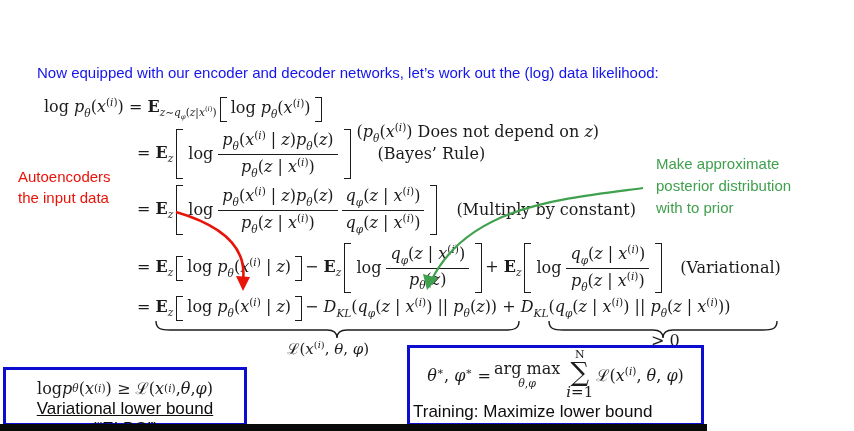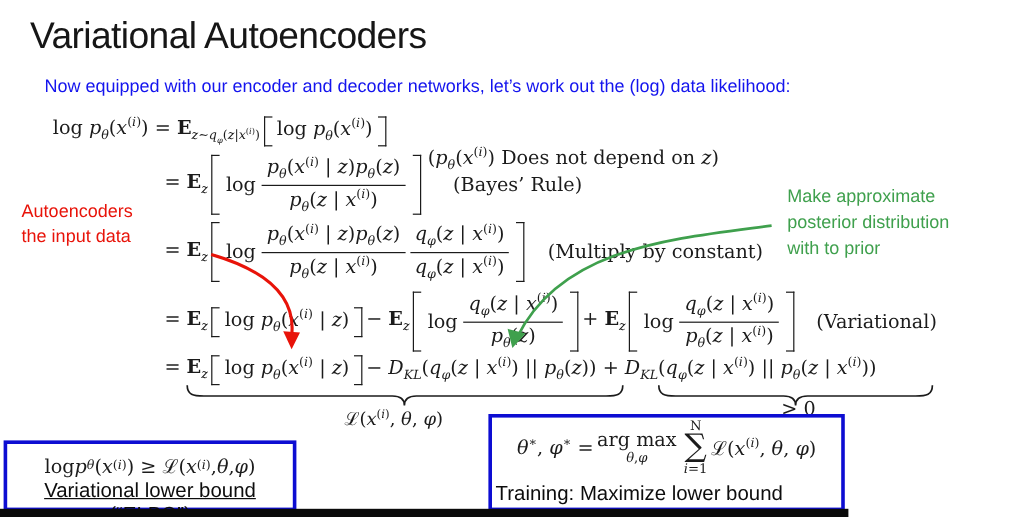--- a/index.html
+++ b/index.html
@@ -45,31 +45,30 @@
   .box-elbo .box-math{margin-top:7px;}
   .box-train .box-math{margin-top:1px;}
   .box-caption{font-size:17px;color:#0d0d0d;line-height:20px;padding-bottom:1px;}
   .cap-center{text-align:center;text-decoration:underline;}
   .cap-left{text-align:left;padding-left:3px;}
   .stk{display:inline-flex;flex-direction:column;align-items:center;line-height:1;margin:0 3px;}
   .stk .smid{font-size:16px;}
   .stk .sbot{font-size:11px;margin-top:1px;}
   .sumstk .stop{font-size:11px;margin-bottom:1px;}
   .sumstk .ssig{font-size:26px;line-height:0.9;}
-  .sumstk .sbot{font-size:11px;margin-top:1px;}
+  .sumstk .sbot{font-size:15px;margin-top:1px;}
 
   .overlay{position:absolute;left:0;top:0;width:854px;height:431px;pointer-events:none;}
   .bottom-bar{position:absolute;left:0;top:424px;width:707px;height:7px;background:#0a0a0a;}
 </style>
 </head>
 <body>
 
 <div class="slide">
 
-  <div class="title">Variational Autoencoders</div>
   <div class="subtitle">Now equipped with our encoder and decoder networks, let’s work out the (log) data likelihood:</div>
 
   <div class="mrow" style="left:44px;top:94px;height:30px;">
     <span>log <i>p</i><sub><i>θ</i></sub>(<i>x</i><sup>(<i>i</i>)</sup>) = <b>E</b><sub><i>z</i>∼<i>q</i><sub><i>φ</i></sub>(<i>z</i>|<i>x</i><sup>(<i>i</i>)</sup>)</sub></span>
     <span class="grp h25">
       <span class="sqb l"></span>
       <span>log <i>p</i><sub><i>θ</i></sub>(<i>x</i><sup>(<i>i</i>)</sup>)</span>
       <span class="sqb r"></span>
     </span>
     <span class="note n1">(<i>p</i><sub><i>θ</i></sub>(<i>x</i><sup>(<i>i</i>)</sup>) Does not depend on <i>z</i>)</span>

